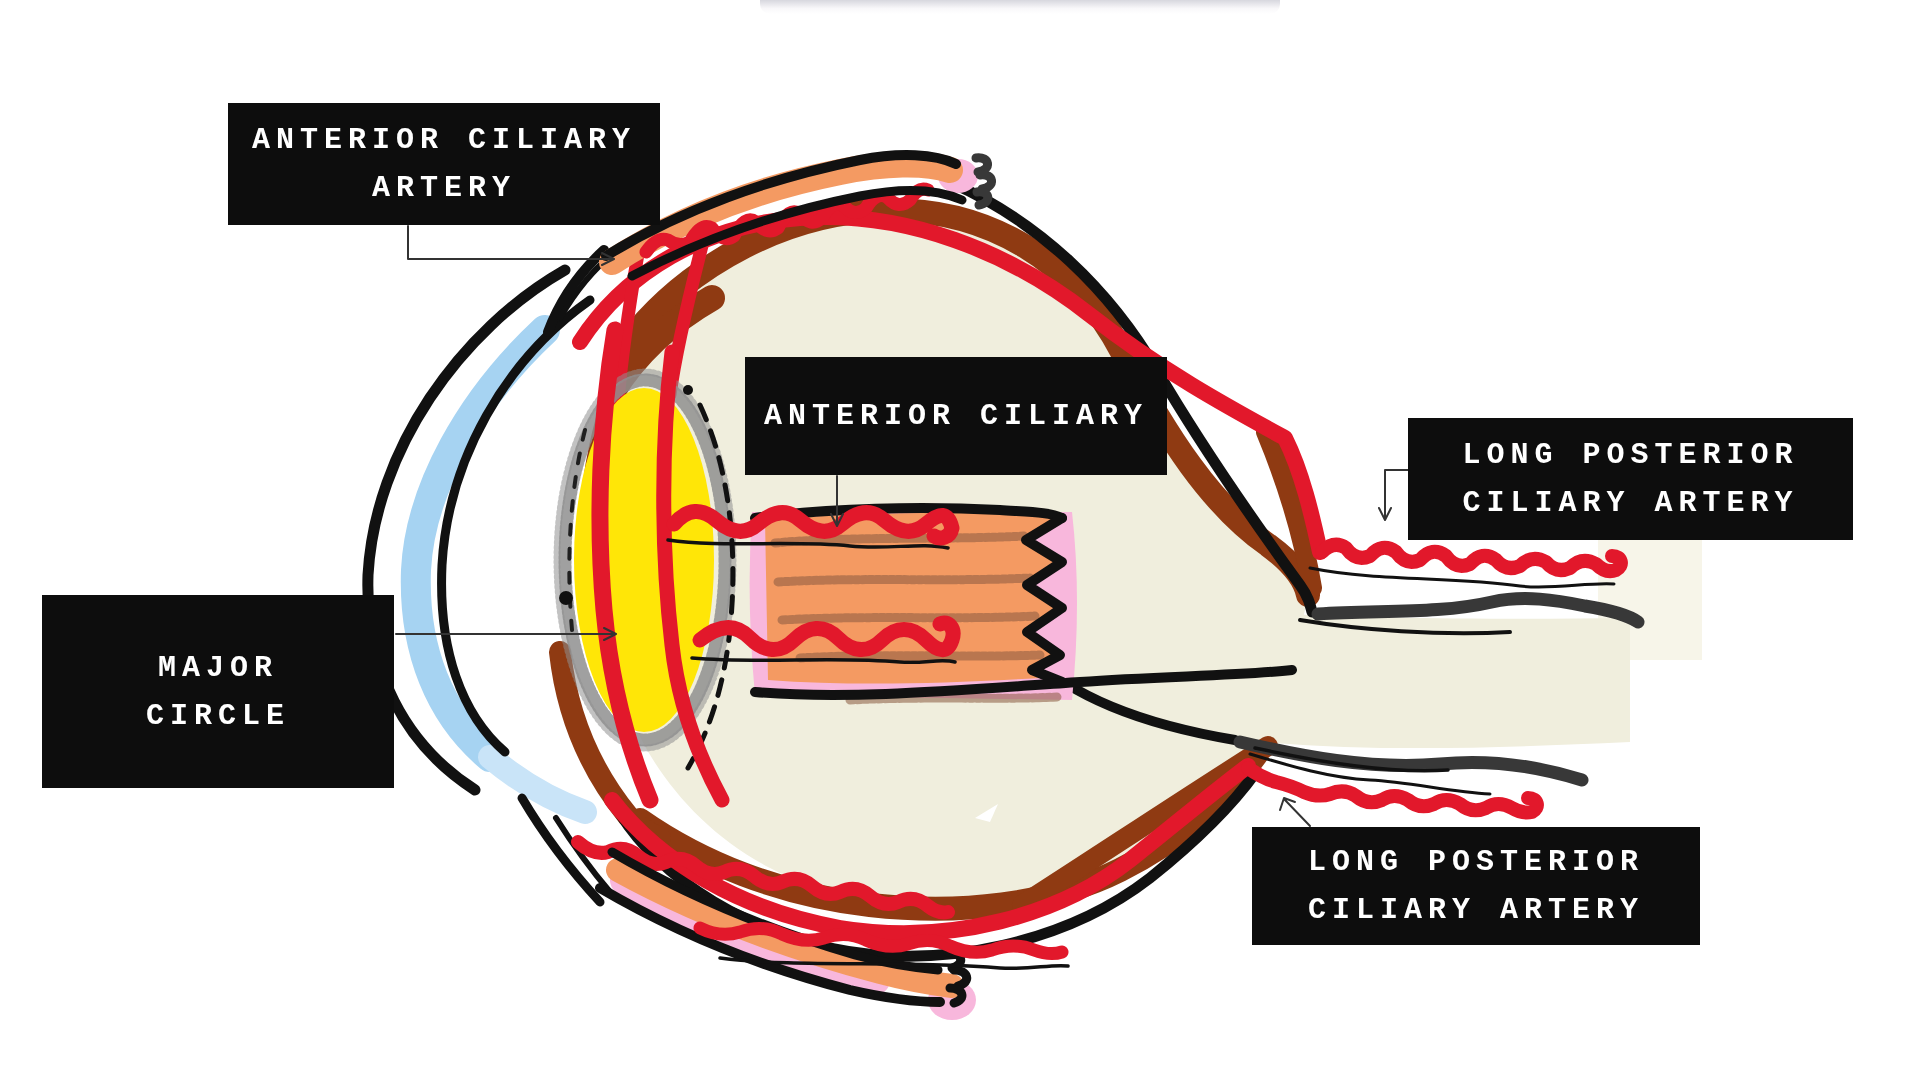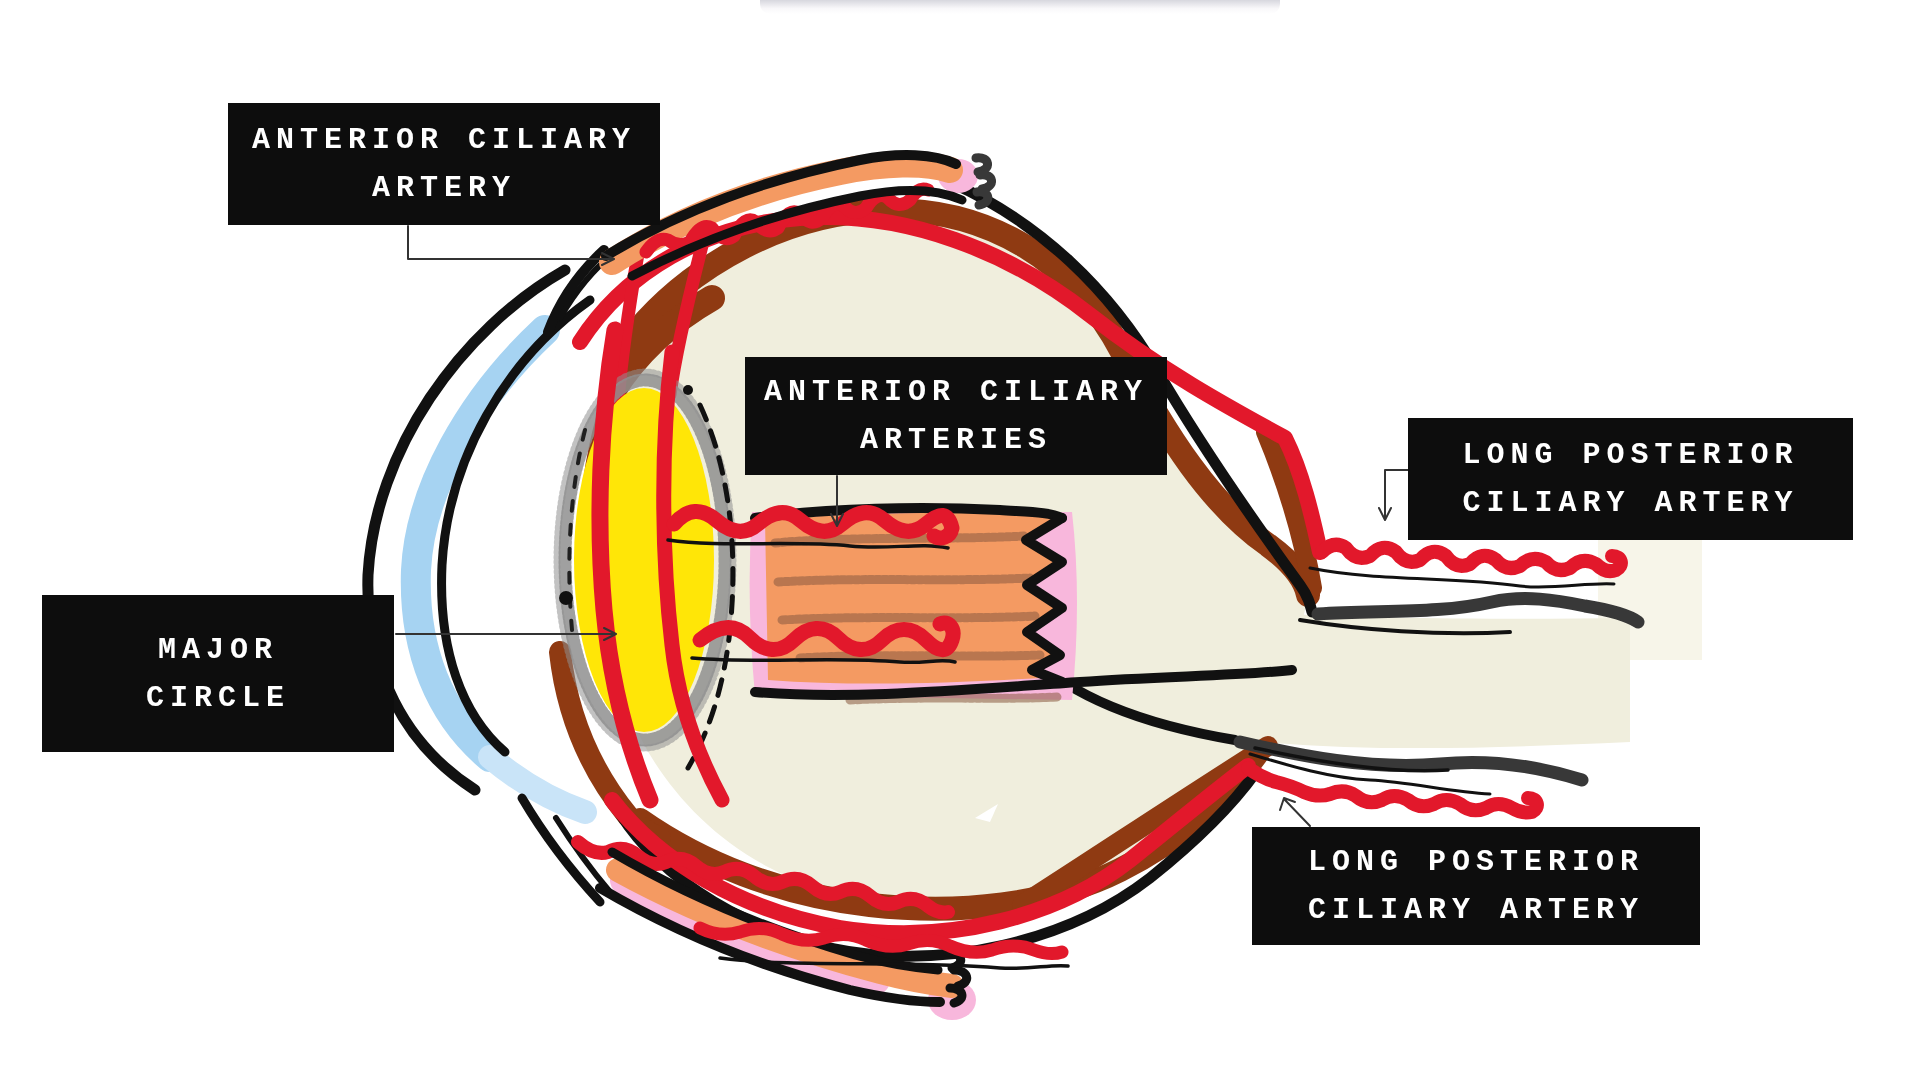--- a/index.html
+++ b/index.html
@@ -177,29 +177,28 @@
     </g>
   </svg>
 
   <div class="label" style="left:228px;top:103px;width:432px;height:122px;">
     <span>ANTERIOR CILIARY</span>
     <span>ARTERY</span>
   </div>
 
   <div class="label" style="left:745px;top:357px;width:422px;height:118px;">
     <span>ANTERIOR CILIARY</span>
-    <span>ARTERIES</span>
   </div>
 
   <div class="label" style="left:1408px;top:418px;width:445px;height:122px;">
     <span>LONG POSTERIOR</span>
     <span>CILIARY ARTERY</span>
   </div>
 
-  <div class="label" style="left:42px;top:595px;width:352px;height:157px;">
+  <div class="label" style="left:42px;top:595px;width:352px;height:193px;">
     <span>MAJOR</span>
     <span>CIRCLE</span>
   </div>
 
   <div class="label" style="left:1252px;top:827px;width:448px;height:118px;">
     <span>LONG POSTERIOR</span>
     <span>CILIARY ARTERY</span>
   </div>
 
 </div>

